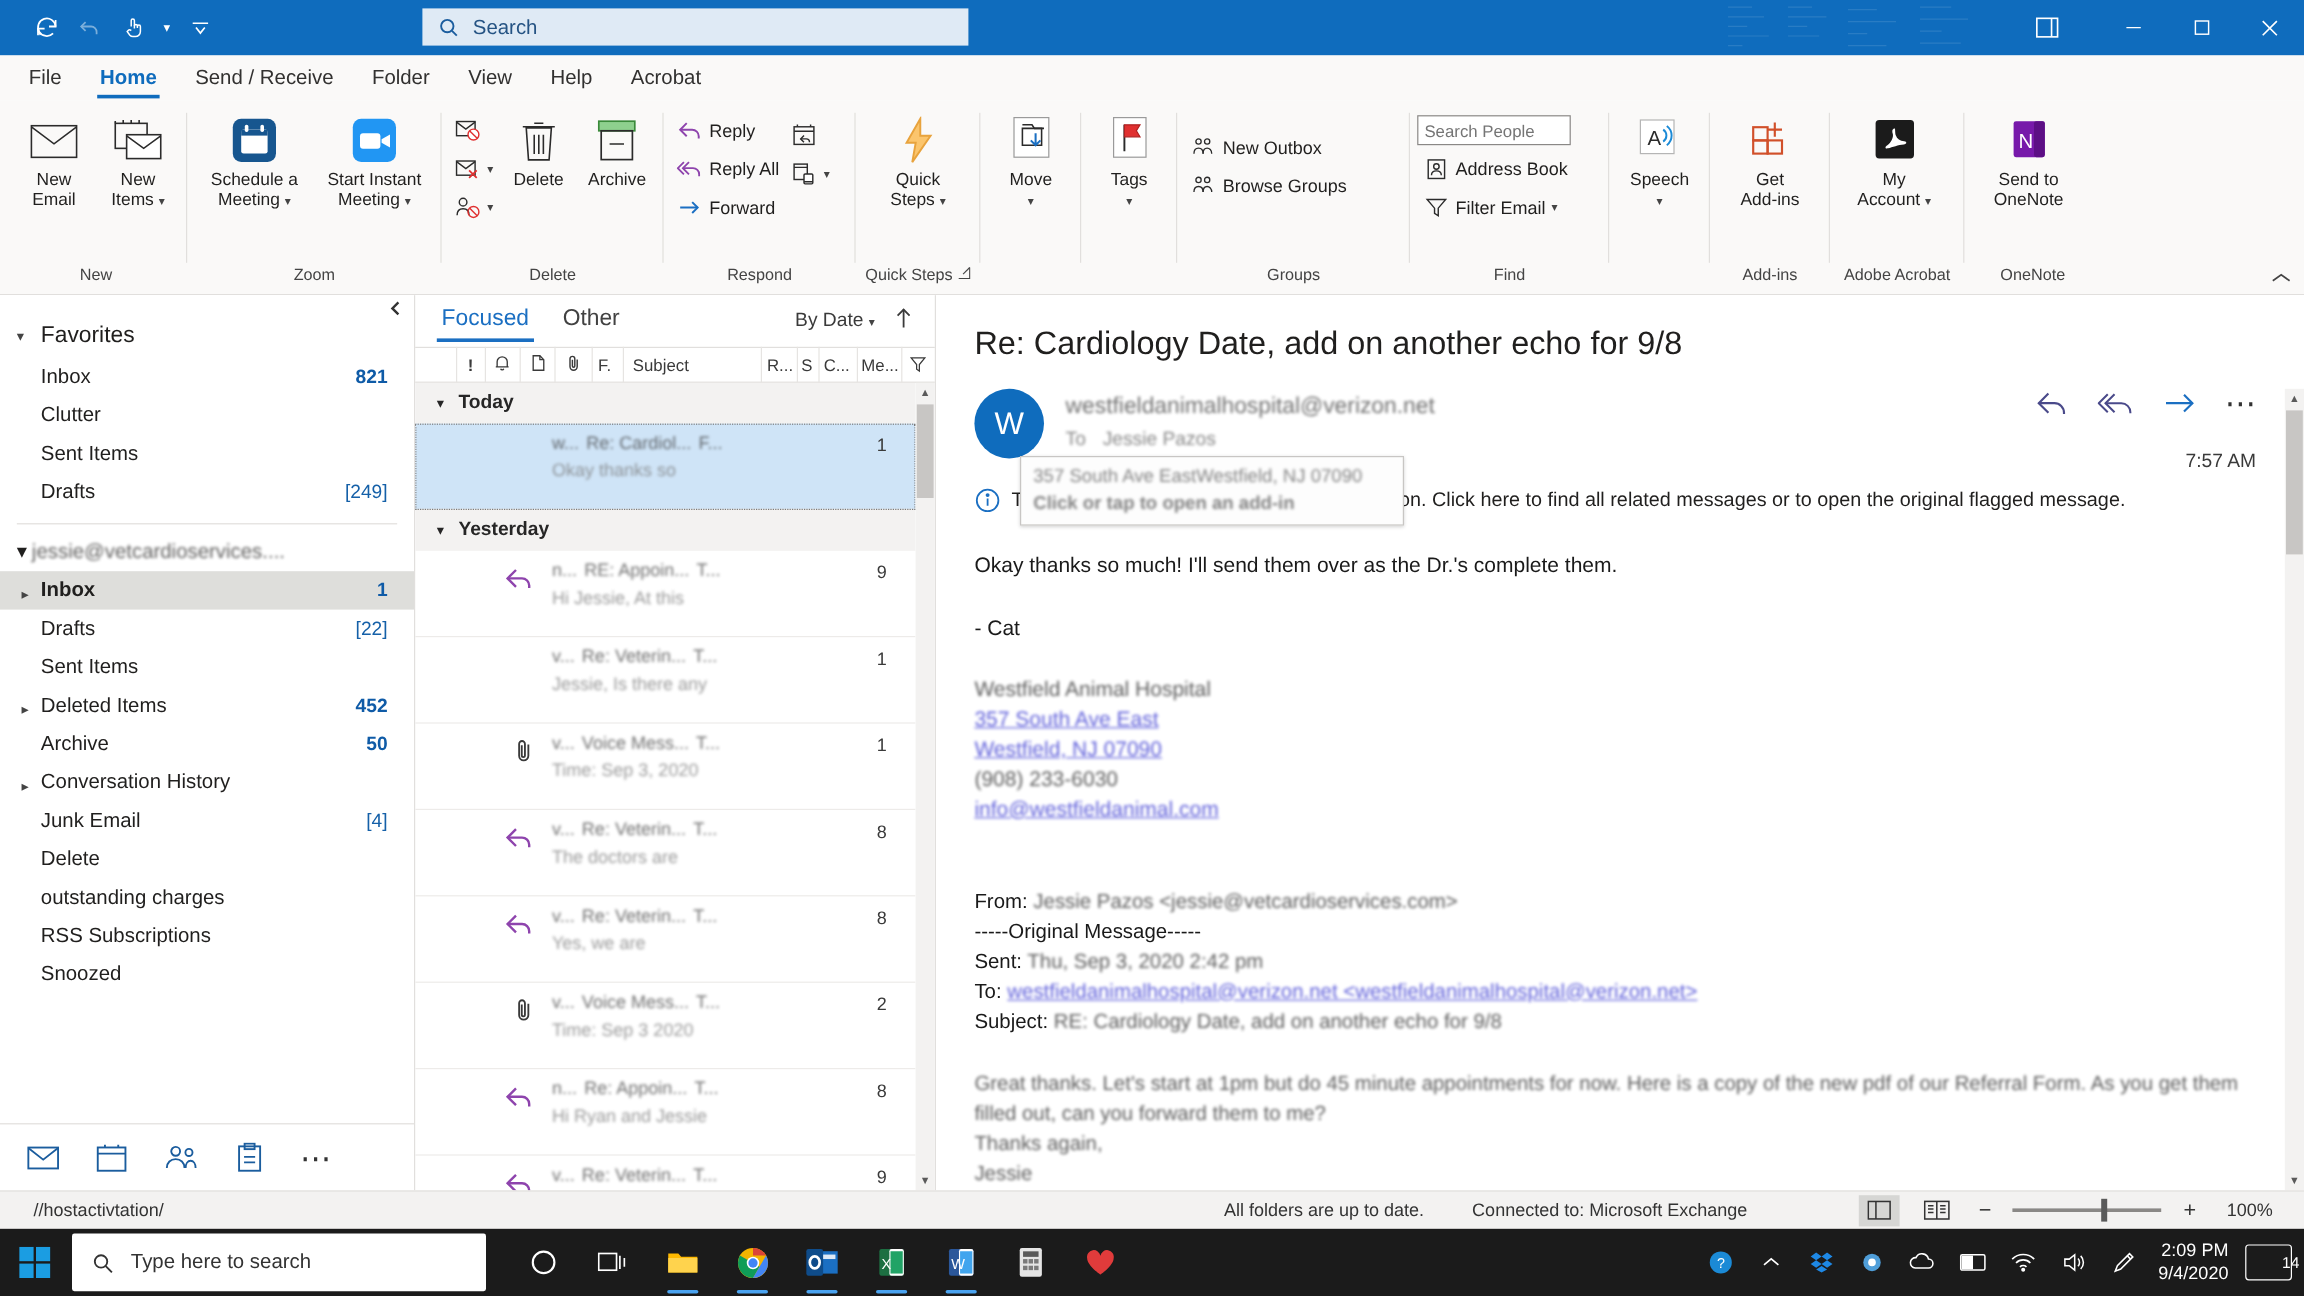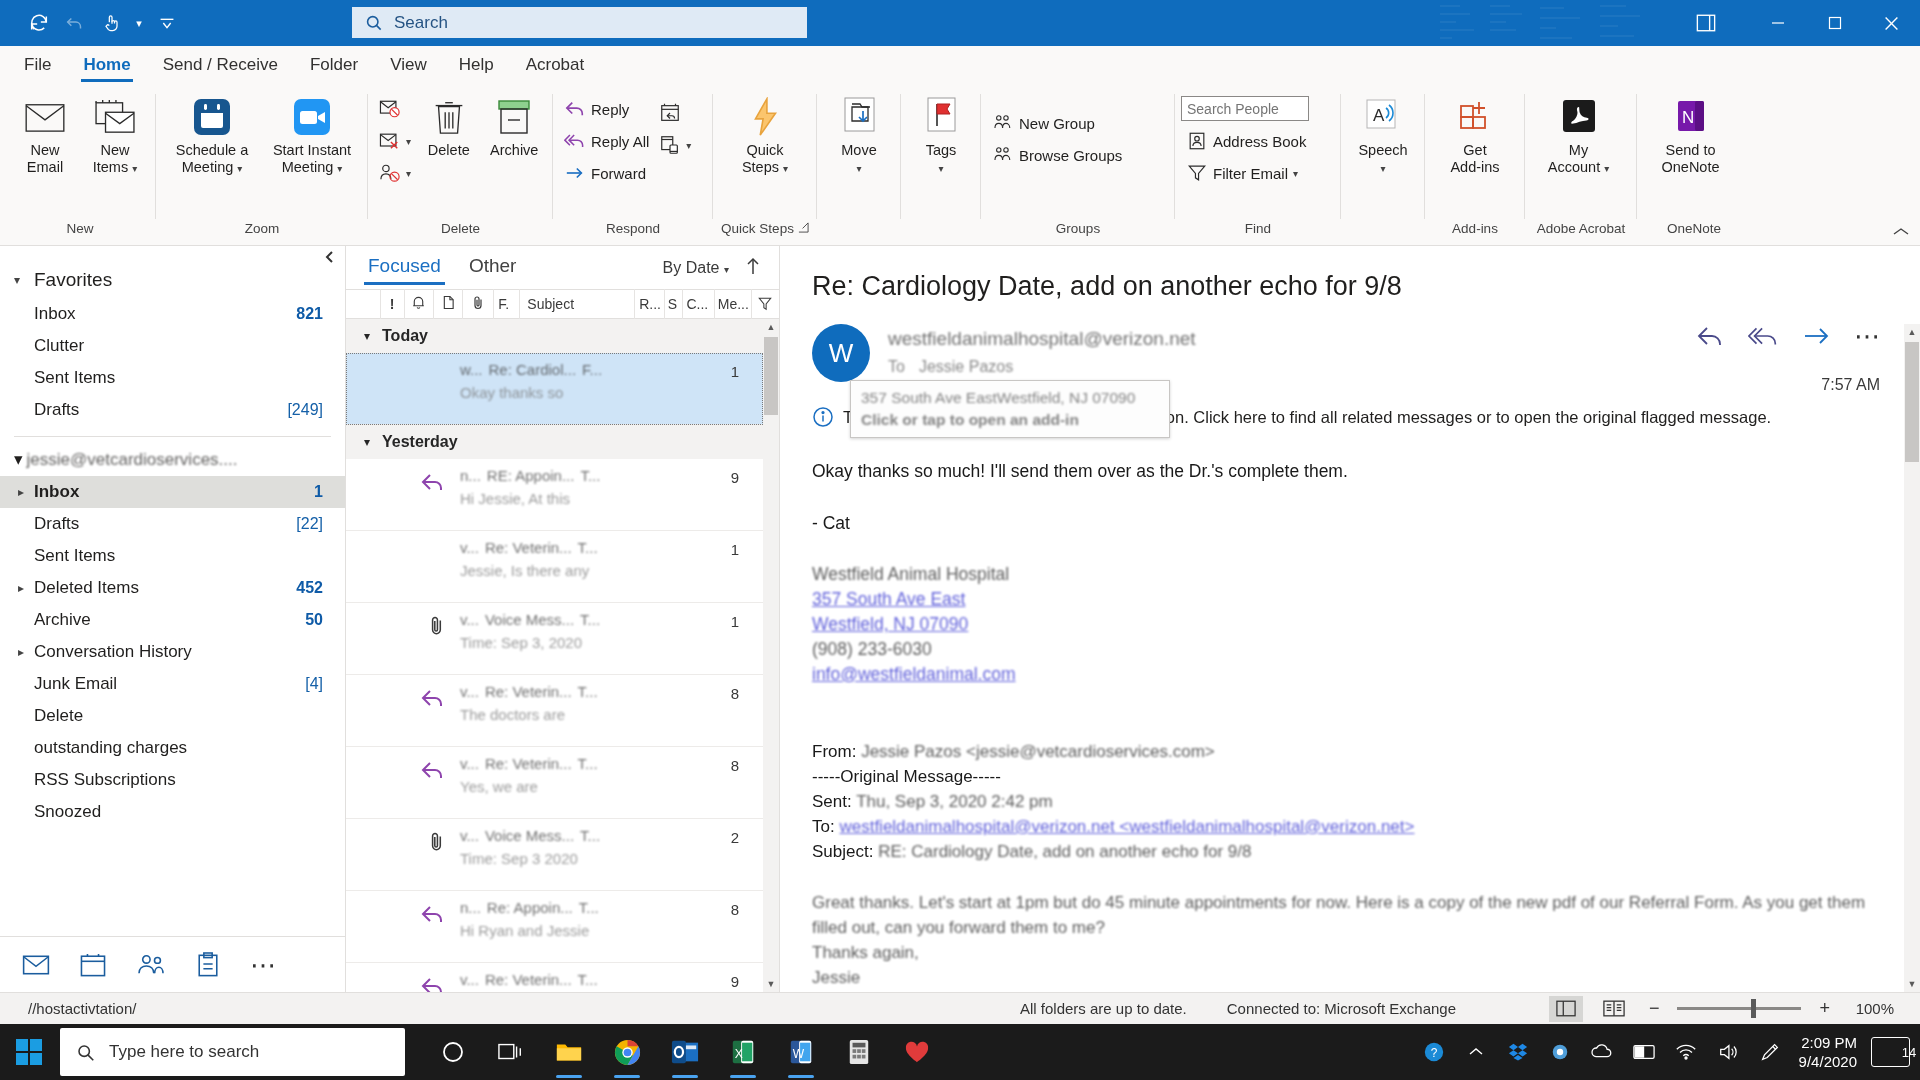--- a/index.html
+++ b/index.html
@@ -89,21 +89,21 @@
   
   .main { flex: 1 1 auto; display: flex; min-height: 0; position: relative; background: #fff; }
 
   
   .folderpane { width: 345px; flex: 0 0 345px; background: #ffffff; display: flex; flex-direction: column; position: relative; }
   .fp-scroll { flex: 1 1 auto; overflow: hidden; padding-top: 16px; }
   .fp-collapse { position: absolute; right: 8px; top: 4px; color: #444; font-size: 14px; }
   .fgroup-head { display: flex; align-items: center; gap: 6px; padding: 7px 0 7px 14px; font-size: 19px; color: #201f1e; }
   .fgroup-head .tw { font-size: 12px; color: #444; width: 14px; }
   .fitem {
-    display: flex; align-items: center; padding: 6px 22px 6px 34px; font-size: 17px; color: #201f1e; position: relative;
+    display: flex; align-items: flex-end; padding: 6px 22px 6px 34px; font-size: 17px; color: #201f1e; position: relative;
   }
   .fitem .tw { position: absolute; left: 18px; font-size: 12px; color: #444; }
   .fitem .fname { flex: 1 1 auto; white-space: nowrap; overflow: hidden; text-overflow: ellipsis; }
   .fitem .fcount { font-size: 16px; color: #0f5ba7; font-weight: 700; }
   .fitem .fcount.brackets { font-weight: 400; color: #1560a8; }
   .fitem.selected { background: #dededb; }
   .fitem.selected .fname { font-weight: 700; }
   .fp-divider { height: 1px; background: #e1dfdd; margin: 10px 14px 6px 14px; }
   .acct-head { display:flex; align-items:center; gap:4px; padding: 6px 0 6px 14px; font-size: 17px; color:#201f1e; }
   .blurtext { filter: blur(1.3px); opacity: .72; }
@@ -535,21 +535,21 @@
         <div class="smallcol">
           <div class="smallbtn">
             <span class="sico">
               <svg width="24" height="20" viewBox="0 0 26 22" fill="none" stroke="#2b2b2b" stroke-width="1.3">
                 <circle cx="8" cy="5" r="2.6"></circle>
                   <path d="M3.5 17c0-3.5 2-5.5 4.5-5.5s4.5 2 4.5 5.5"></path>
                 <circle cx="16.5" cy="5" r="2.6"></circle>
                   <path d="M12.5 17c0-3.5 1.8-5.5 4-5.5s4.5 2 4.5 5.5"></path>
               </svg>
             </span>
-            <span class="textline">New Group</span>
+            <span class="textline">New Outbox</span>
           </div>
           <div class="smallbtn">
             <span class="sico">
               <svg width="24" height="20" viewBox="0 0 26 22" fill="none" stroke="#2b2b2b" stroke-width="1.3">
                 <circle cx="8" cy="5" r="2.6"></circle>
                   <path d="M3.5 17c0-3.5 2-5.5 4.5-5.5s4.5 2 4.5 5.5"></path>
                 <circle cx="16.5" cy="5" r="2.6"></circle>
                   <path d="M12.5 17c0-3.5 1.8-5.5 4-5.5s4.5 2 4.5 5.5"></path>
               </svg>
             </span>

